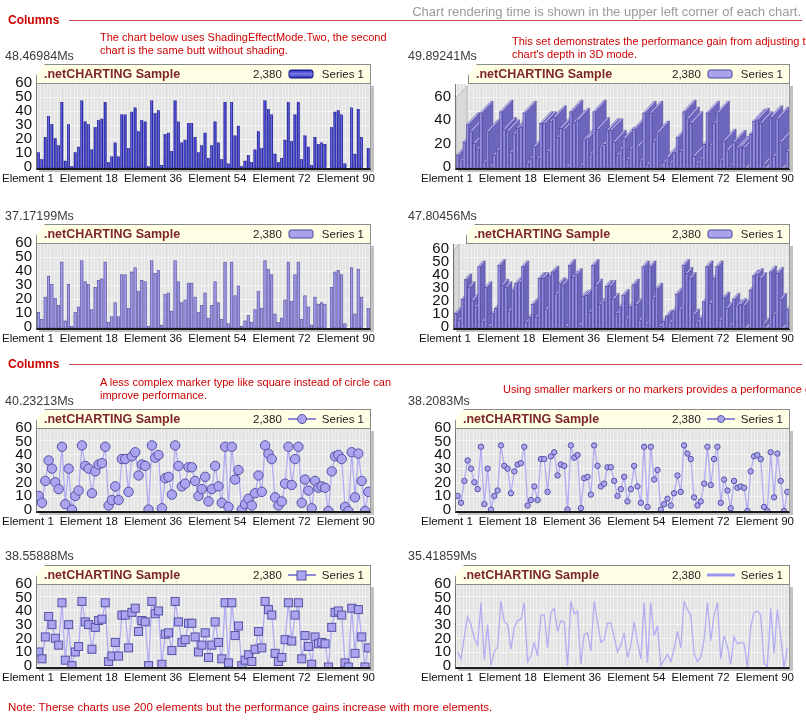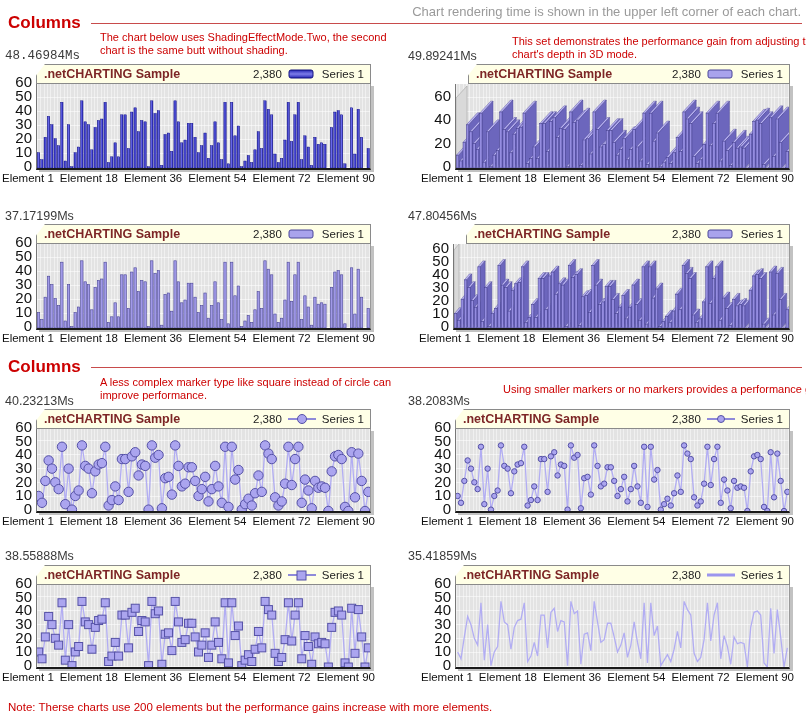--- a/index.html
+++ b/index.html
@@ -1,21 +1,21 @@
 <!DOCTYPE html>
 <html><head>
 <meta charset="utf-8">
 <style>
   html,body{margin:0;padding:0;}
   body{width:806px;height:720px;position:relative;background:#fff;overflow:hidden;
        font-family:"Liberation Sans","DejaVu Sans",sans-serif;color:#222;}
   .abs{position:absolute;}
   .top-note{top:4px;right:5px;font-size:13px;color:#9a9a9a;}
   .sect-head{left:8px;right:4px;display:flex;align-items:center;gap:10px;}
-  .sect-head .txt{color:#cc0000;font-weight:bold;font-size:17px;}
+  .sect-head .txt{color:#cc0000;font-weight:bold;font-size:12px;}
   .sect-head .rule{flex:1;height:1px;background:#c84b4b;}
   .ann{color:#cc0000;font-size:11px;line-height:1.22;}
   .timing{font-size:12.5px;color:#3a3a3a;}
   .bottom-note{left:8px;top:701px;font-size:11.5px;color:#cc0000;}
   .chart{position:absolute;}
   .chead{position:relative;height:20px;background:#ffffe6;border:1px solid #8a8a8a;
          display:flex;align-items:center;justify-content:space-between;
          padding:0 6px 0 7px;box-sizing:border-box;
          clip-path:polygon(9px 0,100% 0,100% 100%,0 100%,0 58%);
          box-shadow:3px 0 0 #c2c2c2;}
@@ -42,21 +42,21 @@
 
 <div class="abs sect-head" style="top:13px;">
   <span class="txt">Columns</span>
   <span class="rule"></span>
 </div>
 
 <div class="abs ann" style="left:100px;top:31px;width:288px;">The chart below uses ShadingEffectMode.Two, the second chart is the same butt without shading.</div>
 
 <div class="abs ann" style="left:512px;top:35px;width:318px;">This set demonstrates the performance gain from adjusting the chart's depth in 3D mode.</div>
 
-<div class="abs timing" style="left:5px;top:49px;font-family:Liberation Mono, monospace;">48.46984Ms</div>
+<div class="abs timing" style="left:5px;top:49px;">48.46984Ms</div>
 <div class="abs timing" style="left:408px;top:49px;text-align:right;">49.89241Ms</div>
 <div class="abs timing" style="left:5px;top:209px;">37.17199Ms</div>
 <div class="abs timing" style="left:408px;top:209px;">47.80456Ms</div>
 
 <div class="abs sect-head" style="top:357px;">
   <span class="txt">Columns</span>
   <span class="rule"></span>
 </div>
 
 <div class="abs ann" style="left:100px;top:376px;width:306px;">A less complex marker type like square instead of circle can improve performance.</div>

